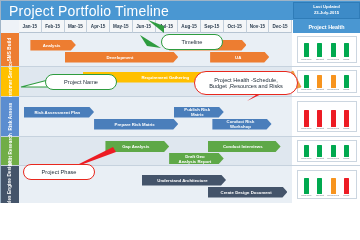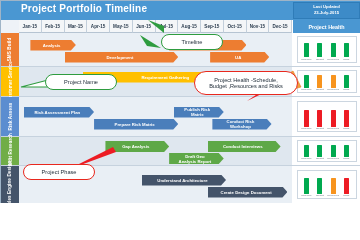--- a/index.html
+++ b/index.html
@@ -16,24 +16,23 @@
     border: 1px solid #9fb4c7;
   }
 
   
   .titlebar {
     position: absolute; left: 0; top: 0;
     width: 360px; height: 19px;
     background: #4a97d2;
   }
   .title-text {
-    position: absolute; left: 20px; top: 2px;
-    font-size: 10px; color: #ffffff; letter-spacing: .2px;
+    position: absolute; left: 8px; top: 2px;
+    font-size: 14px; color: #ffffff; letter-spacing: .2px;
     white-space: nowrap;
-    font-weight: bold;
   }
   .lastupdated {
     position: absolute; right: 1px; top: 1px;
     width: 67px; height: 17px;
     background: #3d8bc8;
     border: 1px solid #2f7cb8;
     text-align: center;
     padding-top: 1px;
   }
   .lastupdated div {

